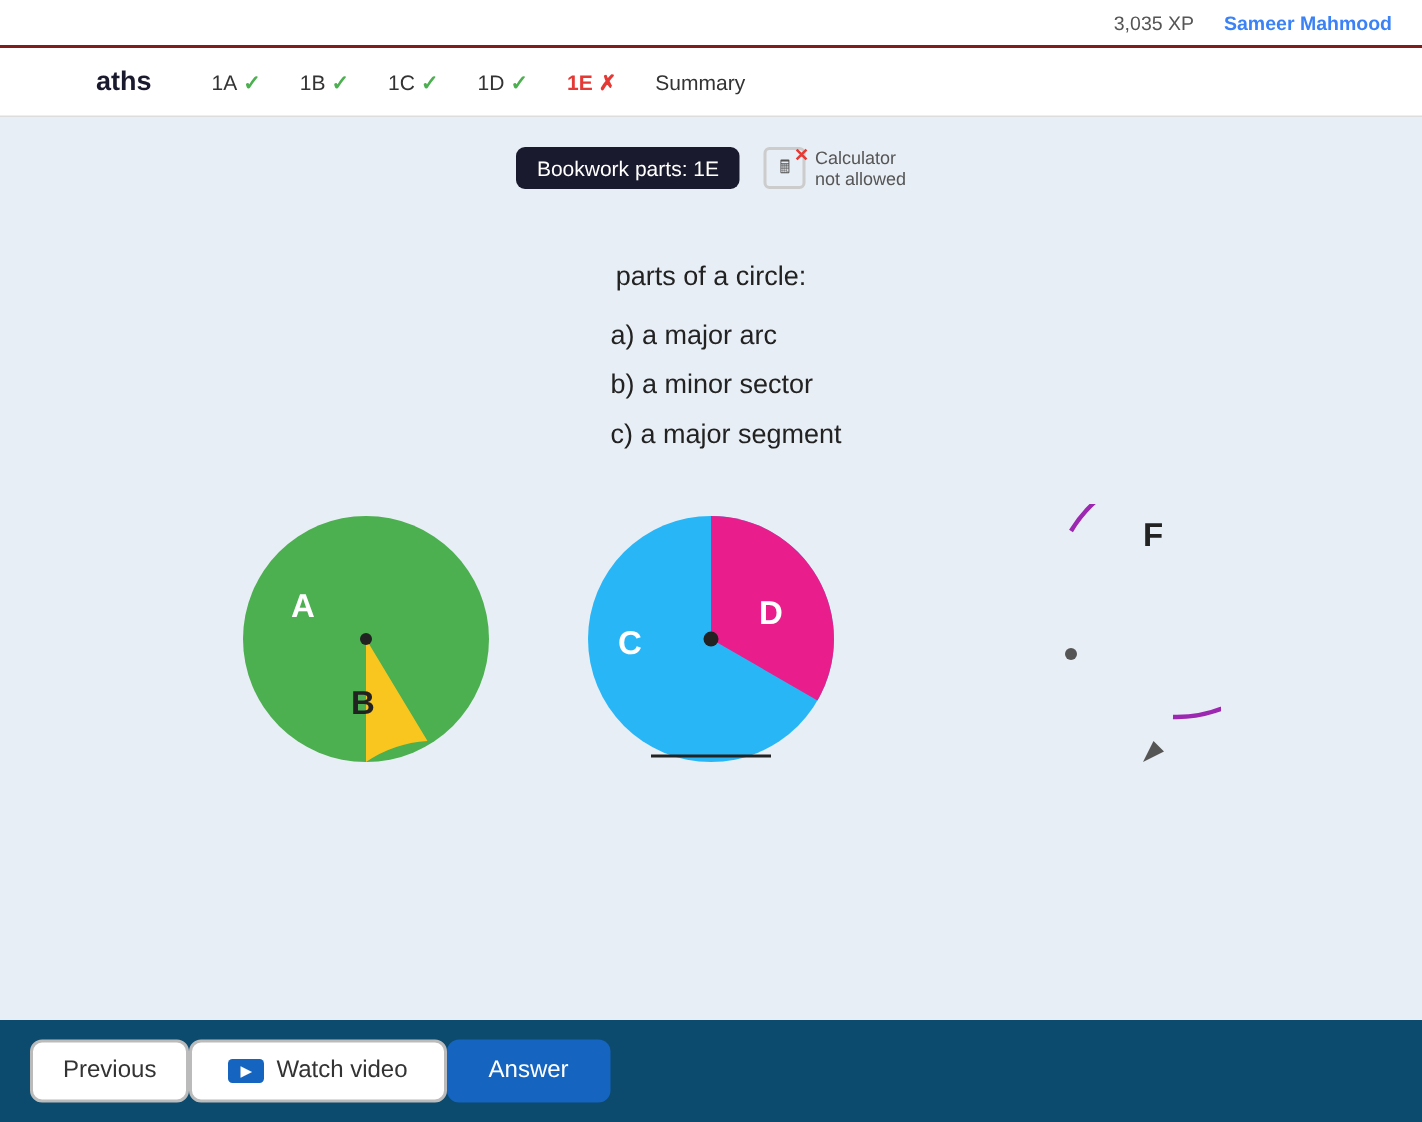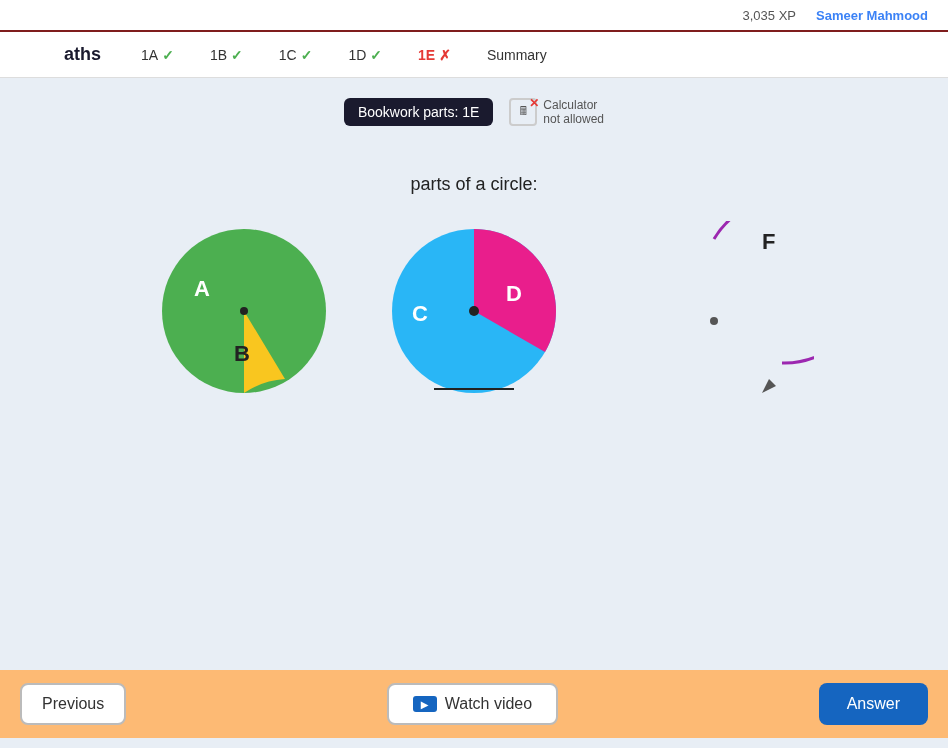--- a/index.html
+++ b/index.html
@@ -40,21 +40,21 @@
     .brand {
       font-weight: bold;
       font-size: 18px;
       color: #1a1a2e;
       margin-right: 30px;
       margin-left: 44px;
     }
     .nav-tabs {
       display: flex;
       align-items: center;
-      gap: 16px;
+      gap: 6px;
     }
     .nav-tab {
       padding: 4px 10px;
       border-radius: 4px;
       font-size: 14px;
       color: #333;
       cursor: pointer;
       display: flex;
       align-items: center;
       gap: 4px;
@@ -178,28 +178,28 @@
     .circle-label {
       position: absolute;
       font-size: 18px;
       font-weight: bold;
       color: #222;
     }
 
     
     .bottom-bar {
       position: absolute;
-      bottom: 10px;
+      bottom: 0;
       left: 0;
       width: 100%;
       height: 68px;
-      background: #fdba74;
-      display: flex;
-      align-items: center;
-      justify-content: space-between;
+      background: #0c4a6e;
+      display: flex;
+      align-items: center;
+      justify-content: flex-start;
       padding: 0 20px;
     }
     .btn-previous {
       background: #fff;
       border: 2px solid #bbb;
       border-radius: 8px;
       padding: 10px 20px;
       font-size: 16px;
       color: #333;
       cursor: pointer;
@@ -289,20 +289,25 @@
         <div style="font-size:12px;color:#555;line-height:1.2;">not allowed</div>
       </div>
     </div>
   </div>
 
   <div class="question-area">
     <div class="question-main">
       <br>
       <span>parts of a circle:</span>
     </div>
+    <ul class="question-parts">
+      <li>a) a major arc</li>
+      <li>b) a minor sector</li>
+      <li>c) a major segment</li>
+    </ul>
   </div>
 
   <div class="diagrams-row">
 
     <div class="diagram-a">
       <svg width="180" height="180" viewBox="0 0 180 180">
 
         <circle cx="90" cy="90" r="82" fill="#4caf50"></circle>
 
         <path d="M90,90 L90,172 A82,82 0 0,1 131,158 Z" fill="#f9c61f"></path>

